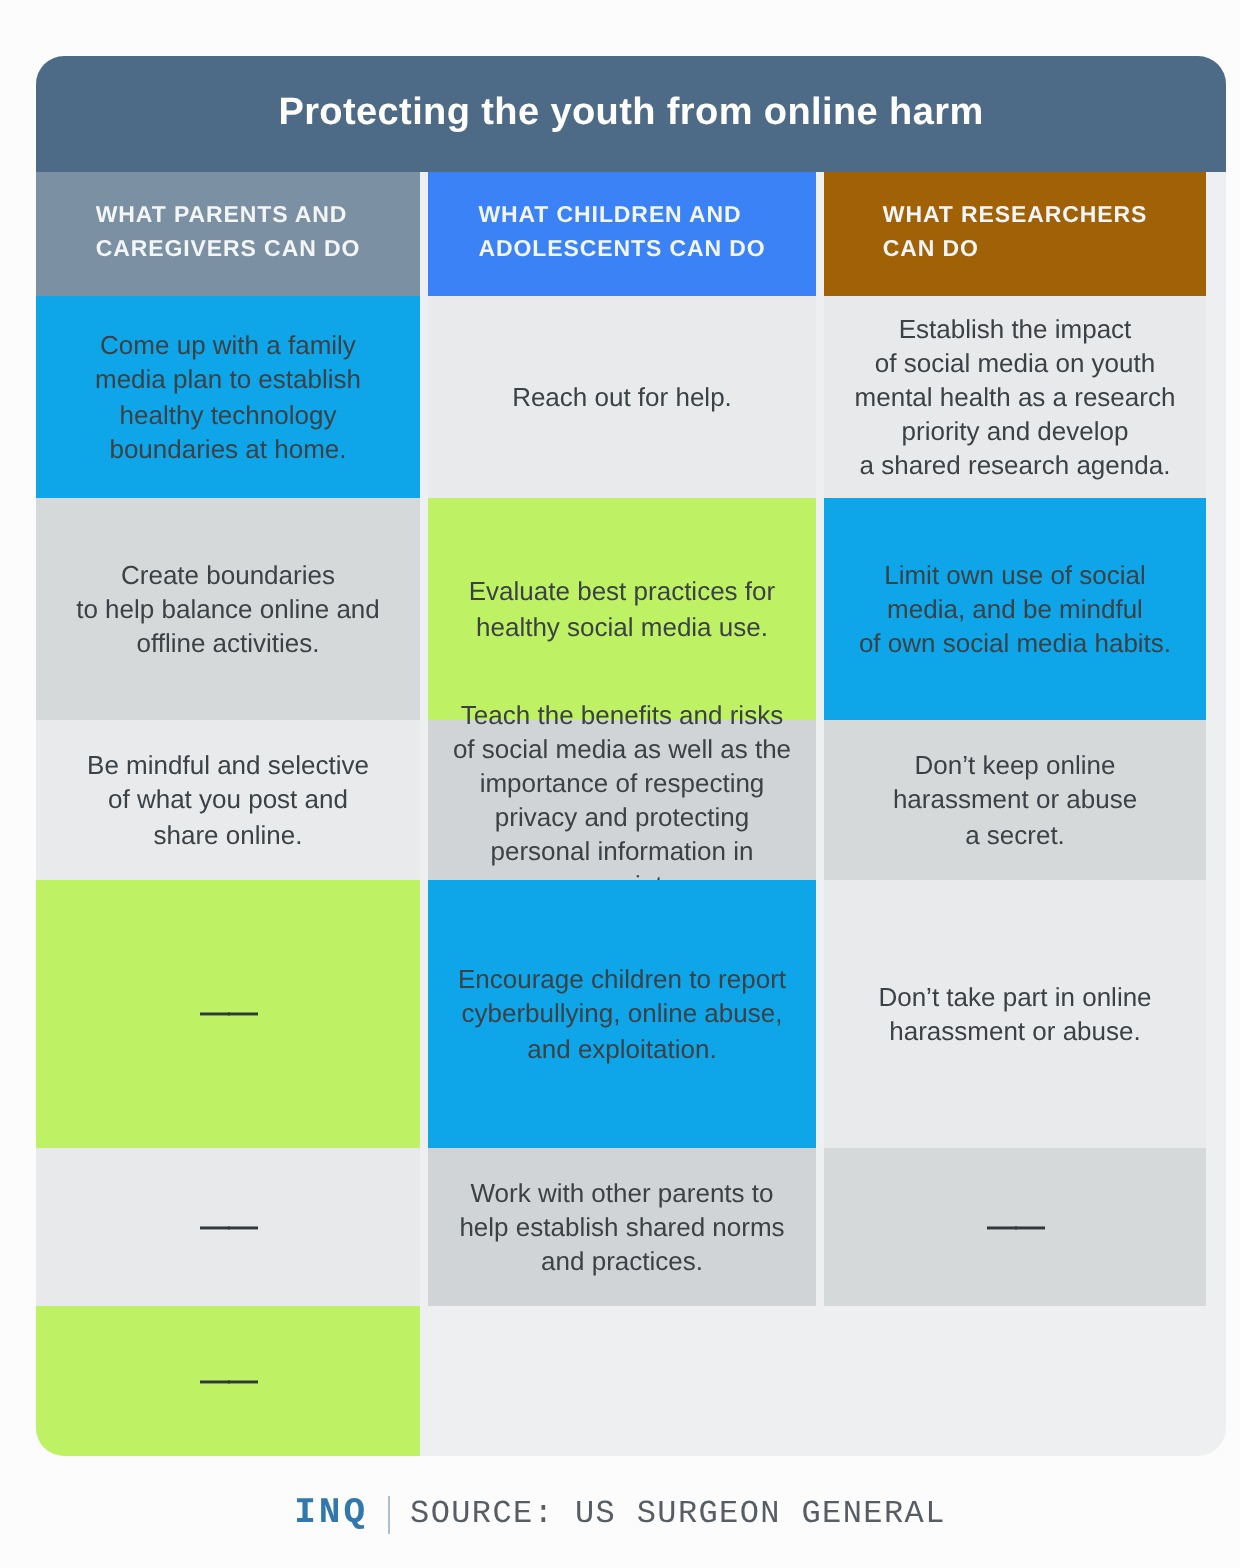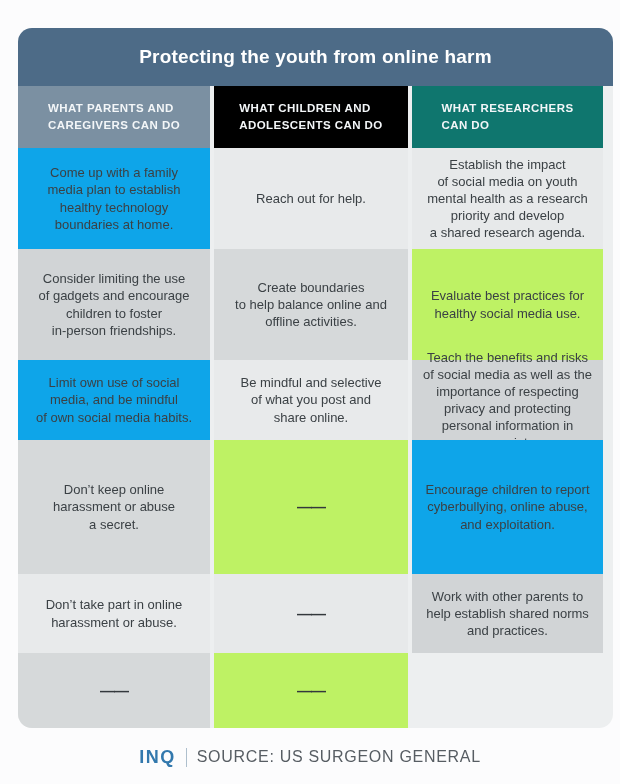--- a/index.html
+++ b/index.html
@@ -26,38 +26,38 @@
     border-radius:0 0 14px 14px;
     overflow:hidden;
   }
   .hc{
     display:flex;align-items:center;justify-content:center;
     text-align:left;white-space:pre-line;
     color:#f3f6f8;font-weight:bold;font-size:11.5px;
     letter-spacing:.45px;line-height:1.45;
   }
   .hc.c0{background:#7b90a2}
-  .hc.c1{background:#000000}
-  .hc.c2{background:#0f766e}
+  .hc.c1{background:#3b82f6}
+  .hc.c2{background:#a16207}
   .cell{
     display:flex;align-items:center;justify-content:center;
     text-align:center;white-space:pre-line;
     font-size:13px;line-height:1.32;color:#3b4145;
     padding:0 3px;
   }
   .cell.c0.light{background:#0ea5e9}
   .cell.c1.light{background:#e8eaeb}
   .cell.c2.light{background:#e7e9ea}
   .cell.c0.dark{background:#d1d4d6}
   .cell.c1.dark{background:#d6d9da}
   .cell.c2.dark{background:#bef264}
   .dash{letter-spacing:-1px;font-size:15px;color:#33383c;font-weight:bold;}
   .footer{
     position:absolute;top:744px;left:0;width:620px;height:26px;
-    display:flex;align-items:center;justify-content:center;gap:10px;
+    display:flex;align-items:center;justify-content:center;gap:10px;font-family:Liberation Mono, monospace;
   }
   .logo{
     color:#3278ad;font-size:18px;font-weight:bold;letter-spacing:1.5px;
   }
   .fdivider{width:1px;height:19px;background:#aebfcd;}
   .source{
     font-size:16px;color:#575d63;letter-spacing:.7px;
   }
 </style>
 </head>
@@ -81,24 +81,20 @@
 media plan to establish
 healthy technology
 boundaries at home.</span></div>
     <div class="cell c1 light"><span>Reach out for help.</span></div>
     <div class="cell c2 light"><span>Establish the impact
 of social media on youth
 mental health as a research
 priority and develop
 a shared research agenda.</span></div>
 
-    <div class="cell c0 dark"><span>Consider limiting the use
-of gadgets and encourage
-children to foster
-in-person friendships.</span></div>
     <div class="cell c1 dark"><span>Create boundaries
 to help balance online and
 offline activities.</span></div>
     <div class="cell c2 dark"><span>Evaluate best practices for
 healthy social media use.</span></div>
 
     <div class="cell c0 light"><span>Limit own use of social
 media, and be mindful
 of own social media habits.</span></div>
     <div class="cell c1 light"><span>Be mindful and selective

